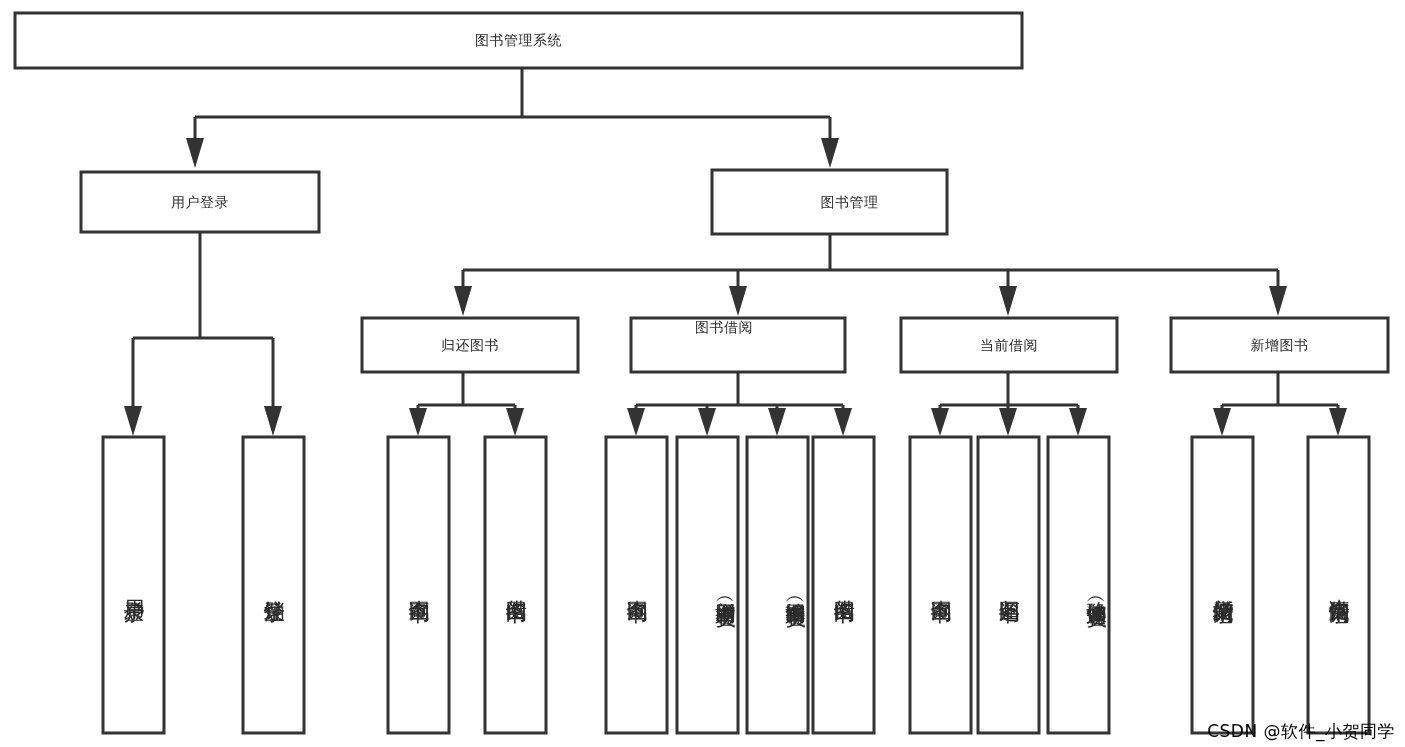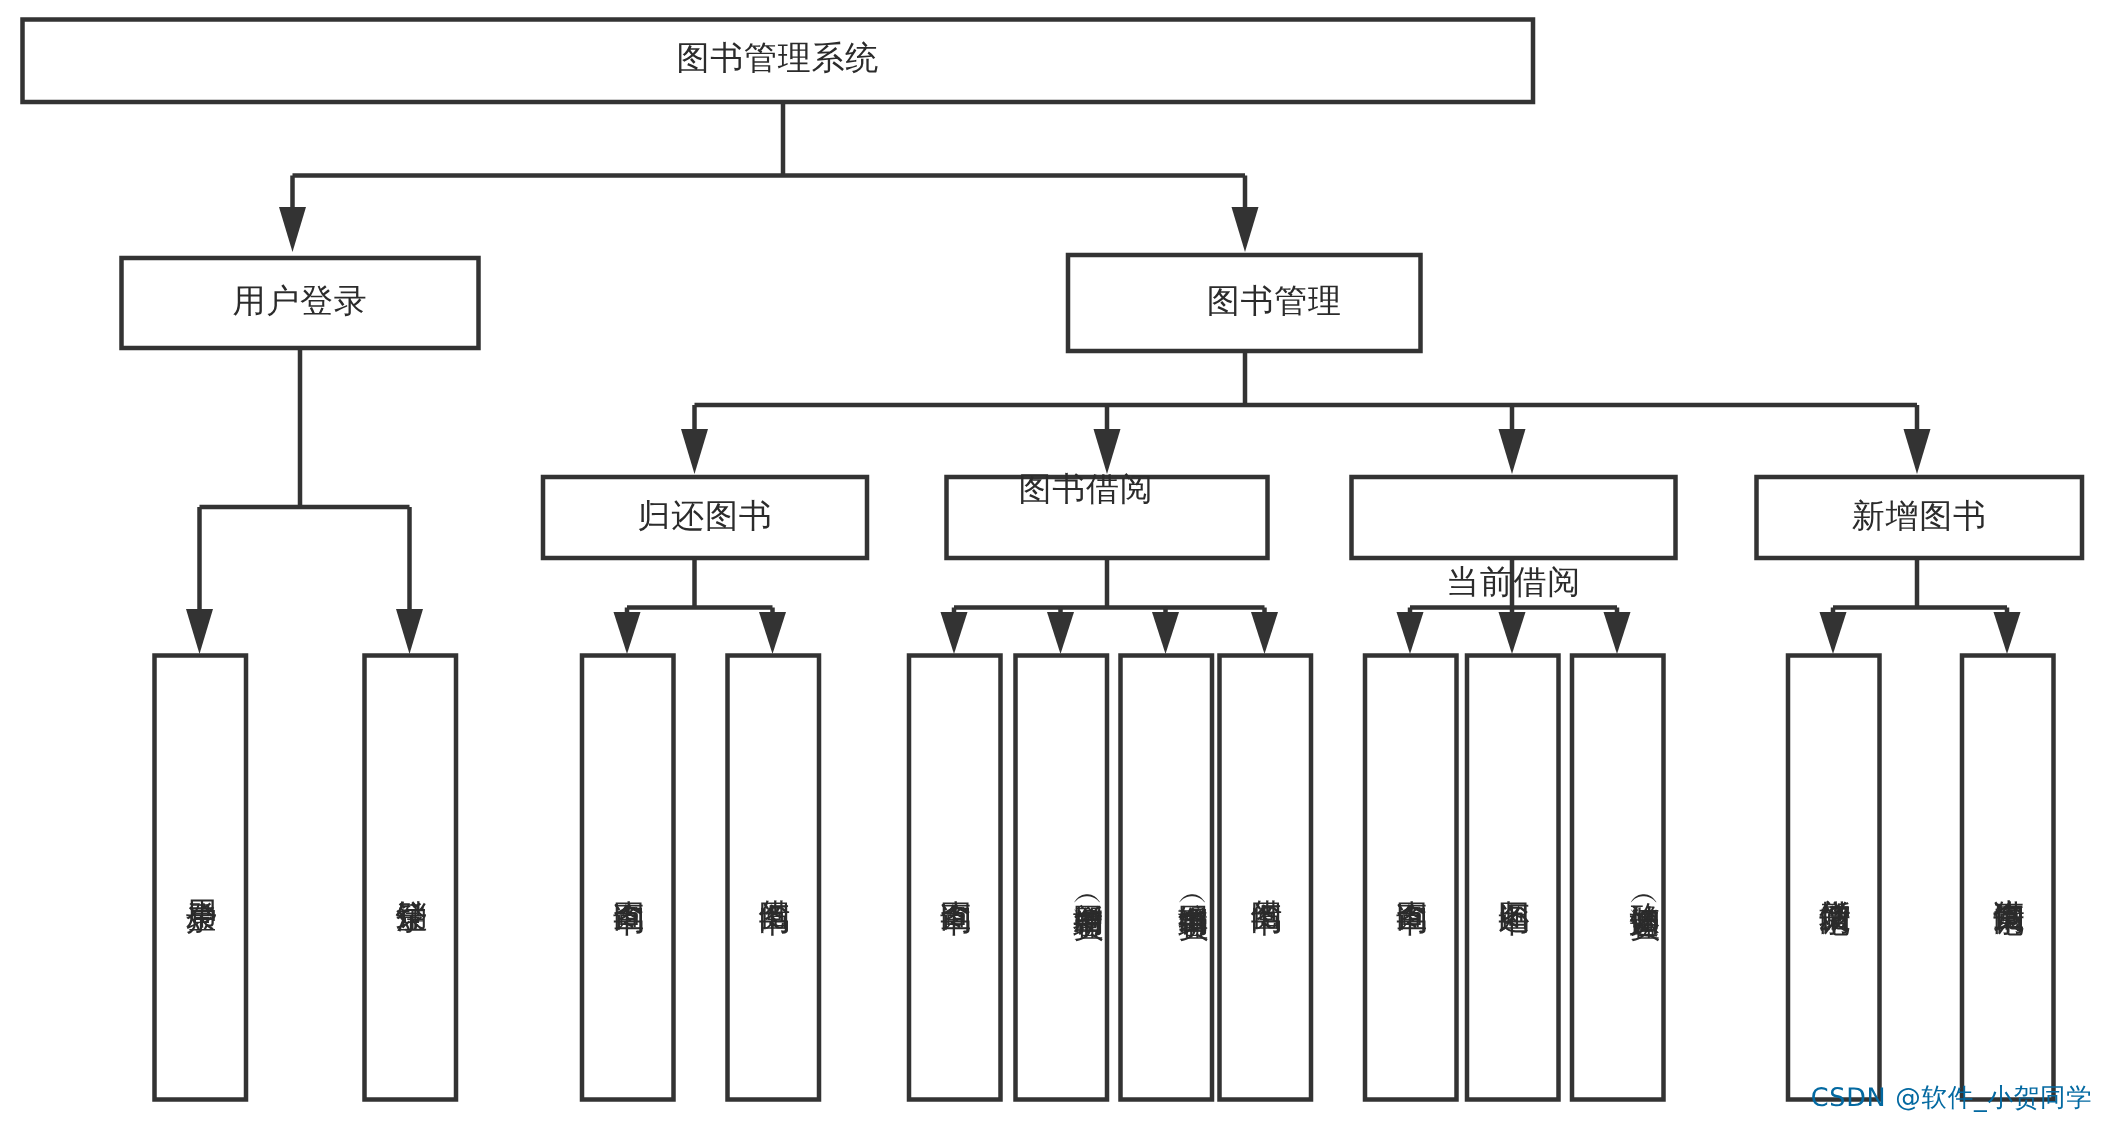--- a/index.html
+++ b/index.html
@@ -39,21 +39,21 @@
   .arrow-head {
     fill: #333333;
     stroke: none;
   }
   .node-label-h {
     position: absolute;
     display: flex;
     align-items: center;
     justify-content: center;
     color: #2b2b2b;
-    font-size: 22px;
+    font-size: 14px;
     line-height: 1.2;
     letter-spacing: 0.5px;
     white-space: nowrap;
     pointer-events: none;
   }
   .node-label-v {
     position: absolute;
     display: flex;
     align-items: center;
     justify-content: center;
@@ -65,21 +65,21 @@
     text-orientation: upright;
     pointer-events: none;
   }
   .node-label-v.tall {
     font-size: 20px;
   }
   .watermark {
     position: absolute;
     right: 10px;
     bottom: 4px;
-    color: #0369a1;
+    color: #000000;
     font-size: 17px;
     letter-spacing: 0.5px;
     white-space: nowrap;
     pointer-events: none;
   }
 </style>
 </head>
 <body>
 
 <div id="diagram-root">
@@ -175,21 +175,21 @@
 
   </svg>
 
   <div class="node-label-h" style="left:15px; top:13px; width:1007px; height:55px;">图书管理系统</div>
 
   <div class="node-label-h" style="left:81px; top:172px; width:238px; height:60px;">用户登录</div>
   <div class="node-label-h" style="left:744px; top:170px; width:211px; height:64px;">图书管理</div>
 
   <div class="node-label-h" style="left:362px; top:318px; width:216px; height:54px;">归还图书</div>
   <div class="node-label-h" style="left:631px; top:300px; width:186px; height:54px;">图书借阅</div>
-  <div class="node-label-h" style="left:901px; top:318px; width:216px; height:54px;margin-top:44px;">当前借阅</div>
+  <div class="node-label-h" style="left:901px; top:318px; width:216px; height:54px;">当前借阅</div>
   <div class="node-label-h" style="left:1171px; top:318px; width:217px; height:54px;">新增图书</div>
 
   <div class="node-label-v" style="left:103px; top:437px; width:61px; height:296px;">用户登录</div>
   <div class="node-label-v" style="left:243px; top:437px; width:61px; height:296px;">注销登录</div>
 
   <div class="node-label-v" style="left:388px; top:437px; width:61px; height:296px;">查询图书</div>
   <div class="node-label-v" style="left:485px; top:437px; width:61px; height:296px;">借阅图书</div>
 
   <div class="node-label-v" style="left:606px; top:437px; width:61px; height:296px;">查询图书</div>
   <div class="node-label-v tall" style="left:677px; top:437px; width:61px; height:296px; align-items:flex-start; padding-top:10px; box-sizing:border-box;">新增图书（管理员）</div>

